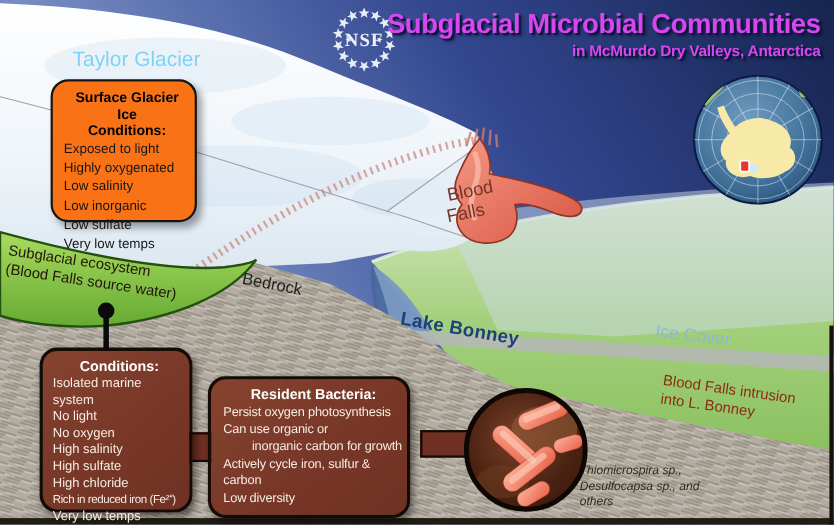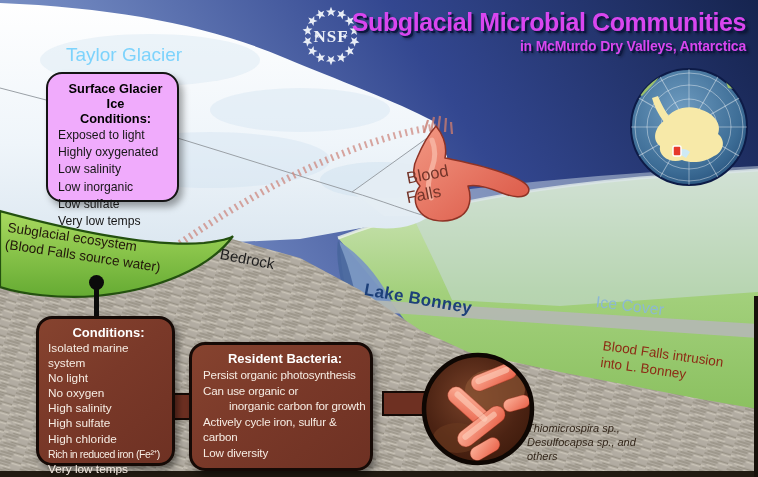--- a/index.html
+++ b/index.html
@@ -28,21 +28,21 @@
                transform:rotate(10deg);transform-origin:left top;letter-spacing:.3px;}
   .lab-icecover{left:597px;top:293px;font-size:16px;color:#8db8d3;
                transform:rotate(7deg);transform-origin:left top;}
   .lab-intrusion{left:604px;top:338px;font-size:13.5px;line-height:16.5px;color:#8d2b15;
                transform:rotate(8deg);transform-origin:left top;}
   .lab-caption{left:527px;top:421px;font-size:11px;line-height:14px;font-style:italic;
                color:#33261a;z-index:4;}
 
   
   .surface-box{position:absolute;left:46px;top:72px;width:133px;height:130px;z-index:5;
-     background:#f0abfc;border:2.5px solid #141414;border-radius:16px;
+     background:#f97316;border:2.5px solid #141414;border-radius:16px;
      box-shadow:4px 5px 7px rgba(0,0,0,.35);padding:7px 4px 0 10px;box-sizing:border-box;}
   .surface-box .bt{font-weight:bold;font-size:12.8px;line-height:15px;text-align:center;color:#000;}
   .surface-box .bi{font-size:12.2px;line-height:16.2px;color:#161616;margin-top:1px;}
 
   
   .bbox{position:absolute;z-index:5;background:linear-gradient(140deg,#86432f 0%,#7а3929 45%,#6e3123 100%);
      background:linear-gradient(140deg,#86432f 0%,#7a3929 45%,#6e3123 100%);
      border:3px solid #150a06;border-radius:16px;color:#f6ece3;
      box-shadow:3px 4px 7px rgba(0,0,0,.45);box-sizing:border-box;}
   .bbox .bt{font-weight:bold;font-size:13px;line-height:16px;text-align:center;color:#ffffff;}
@@ -259,21 +259,21 @@
     <div class="bi">No oxygen</div>
     <div class="bi">High salinity</div>
     <div class="bi">High sulfate</div>
     <div class="bi">High chloride</div>
     <div class="bi small">Rich in reduced iron (Fe²⁺)</div>
     <div class="bi">Very low temps</div>
   </div>
 
   <div class="bbox resb">
     <div class="bt">Resident Bacteria:</div>
-    <div class="bi">Persist organic photosynthesis</div>
+    <div class="bi">Persist oxygen photosynthesis</div>
     <div class="bi">Can use organic or</div>
     <div class="bi indent">inorganic carbon for growth</div>
     <div class="bi">Actively cycle iron, sulfur &amp; carbon</div>
     <div class="bi">Low diversity</div>
   </div>
 
   <div class="bact">
     <svg width="118" height="118" viewBox="0 0 118 118">
       <defs>
         <radialGradient id="bactbg" cx="0.45" cy="0.4" r="0.8">

